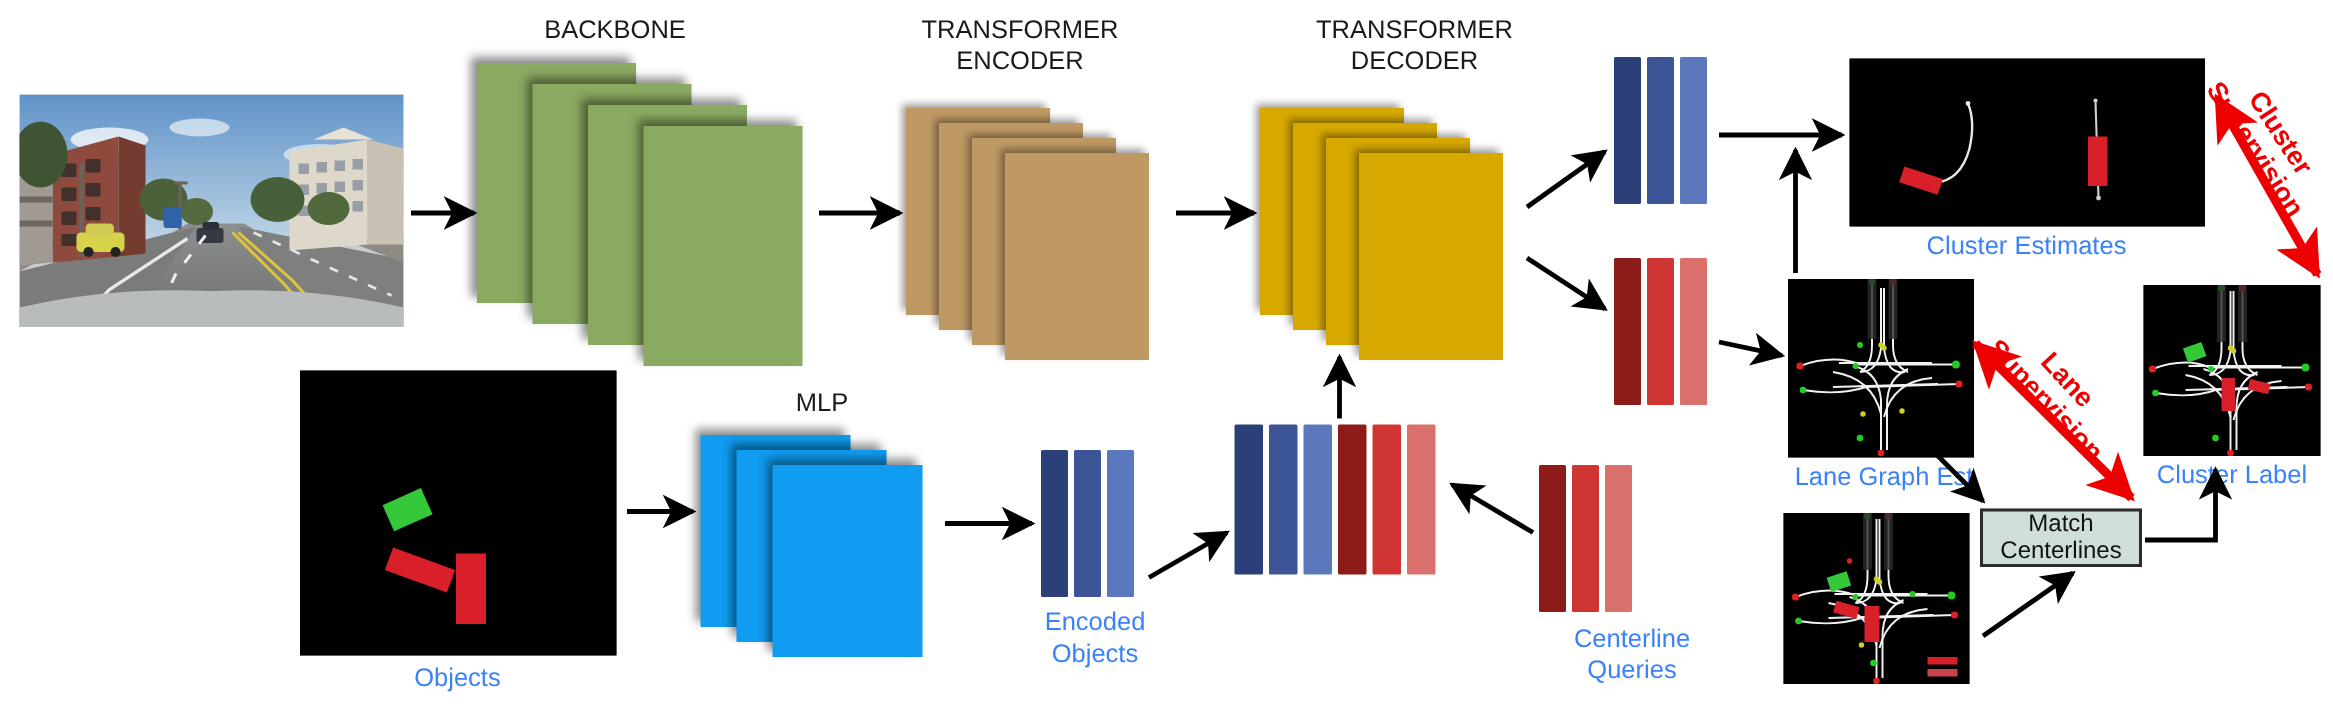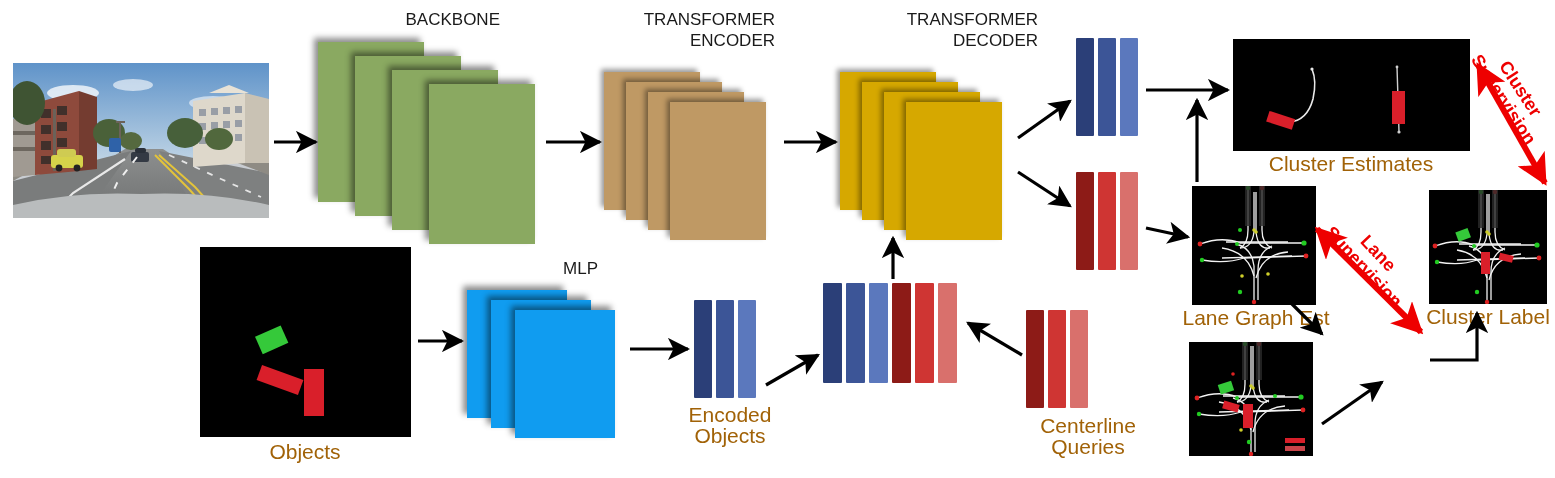--- a/index.html
+++ b/index.html
@@ -1,21 +1,21 @@
 <!DOCTYPE html>
 <html><head>
 <meta charset="utf-8">
 <style>
   html,body{margin:0;padding:0;background:#ffffff;}
   body{width:1555px;height:478px;position:relative;overflow:hidden;
        font-family:"Liberation Sans", sans-serif;color:#000;}
   .stage{position:absolute;left:0;top:0;width:1555px;height:478px;}
-  .lbl{position:absolute;font-size:17px;color:#1a1a1a;text-align:right;
+  .lbl{position:absolute;font-size:17px;color:#1a1a1a;text-align:center;
        line-height:21px;white-space:pre-line;}
-  .caption{position:absolute;font-size:21px;color:#a16207;text-align:center;line-height:21px;}
+  .caption{position:absolute;font-size:17px;color:#3b82f6;text-align:center;line-height:21px;}
   .slab{position:absolute;box-sizing:border-box;}
   .panel{position:absolute;background:#000;overflow:hidden;}
   .bar{position:absolute;border-radius:1px;}
   svg{position:absolute;left:0;top:0;overflow:visible;pointer-events:none;}
   .mbox{position:absolute;box-sizing:border-box;background:#cfdfd8;
         border:2px solid #2b2b2b;display:flex;align-items:center;justify-content:center;
         font-size:16px;line-height:18px;text-align:center;color:#111;white-space:pre-line;}
   .redlbl{position:absolute;color:#ee0000;font-size:18px;font-weight:600;
           white-space:pre-line;text-align:center;line-height:20px;}
 </style>
@@ -360,20 +360,22 @@
         </g>
       <rect x="96" y="96" width="20" height="5" fill="#d91f2a"></rect>
       <rect x="96" y="104" width="20" height="5" fill="#c8444a"></rect>
       <g fill="#2b2b2b" opacity=".8">
         <rect x="53" y="0" width="6" height="38"></rect>
           <rect x="67" y="0" width="6" height="38"></rect>
       </g>
     </svg>
   </div>
 
+  <div class="mbox" style="left:1320px;top:339px;width:108px;height:39px;">Match
+Centerlines</div>
 
   <div class="redlbl" style="left:1452px;top:74px;width:120px;transform:rotate(57deg);transform-origin:50% 50%;">Cluster
 Supervision</div>
   <div class="redlbl" style="left:1311px;top:240px;width:120px;transform:rotate(47deg);transform-origin:50% 50%;">Lane
 Supervision</div>
 
   <svg width="1555" height="478" viewBox="0 0 1555 478">
     <defs>
       <marker id="ah" viewBox="0 0 10 10" refX="9" refY="5" markerWidth="7" markerHeight="7" orient="auto-start-reverse">
         <path d="M0 0 L10 5 L0 10 L2.5 5 Z" fill="#000"></path>

